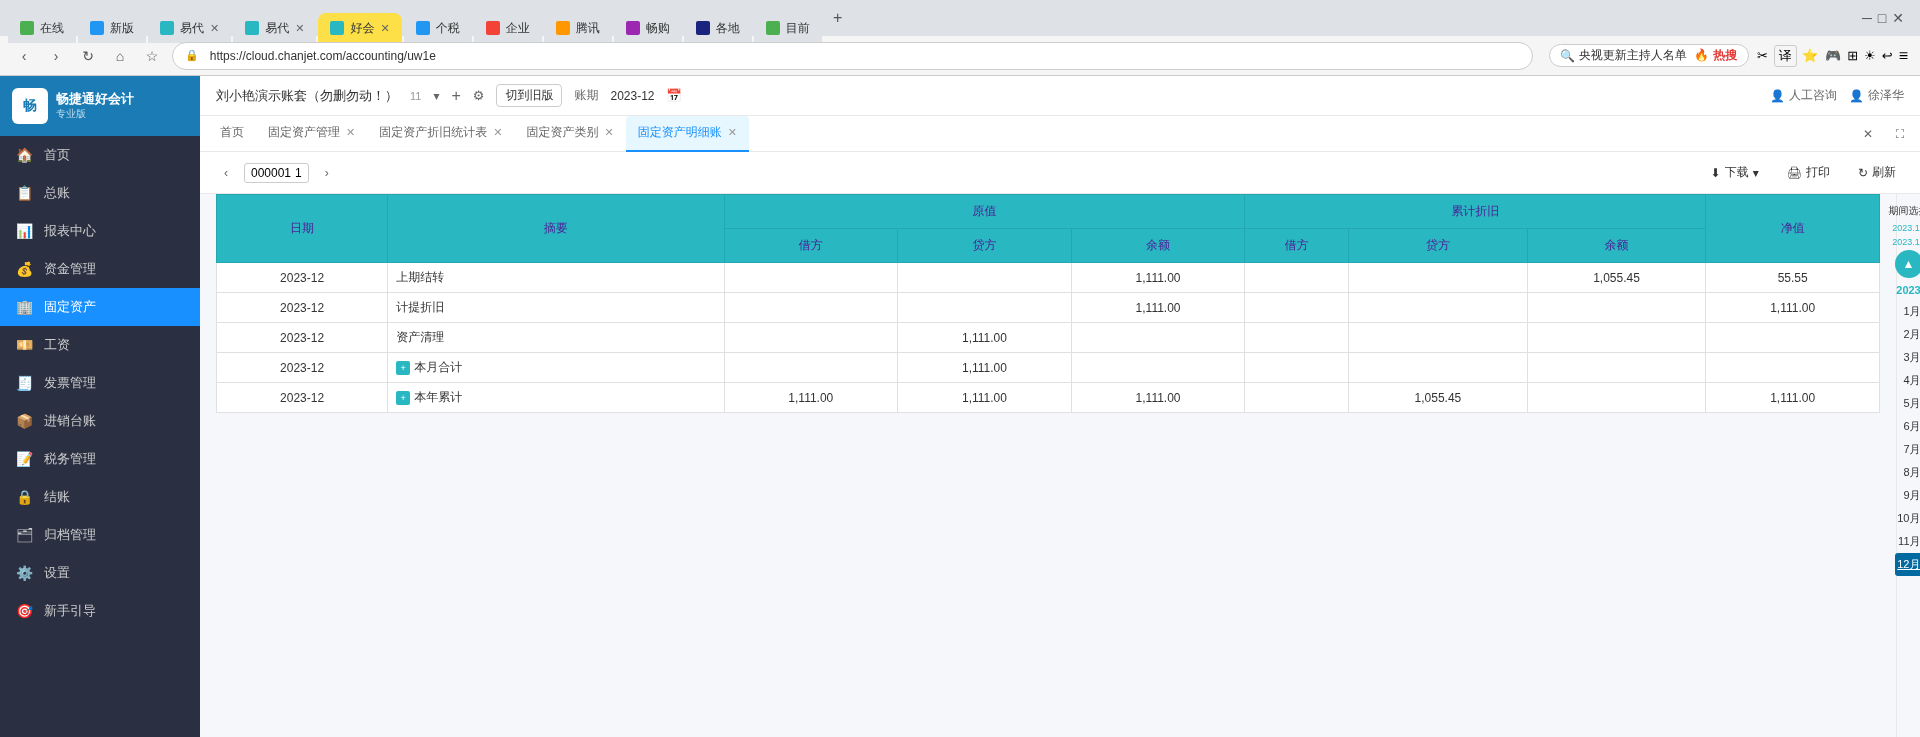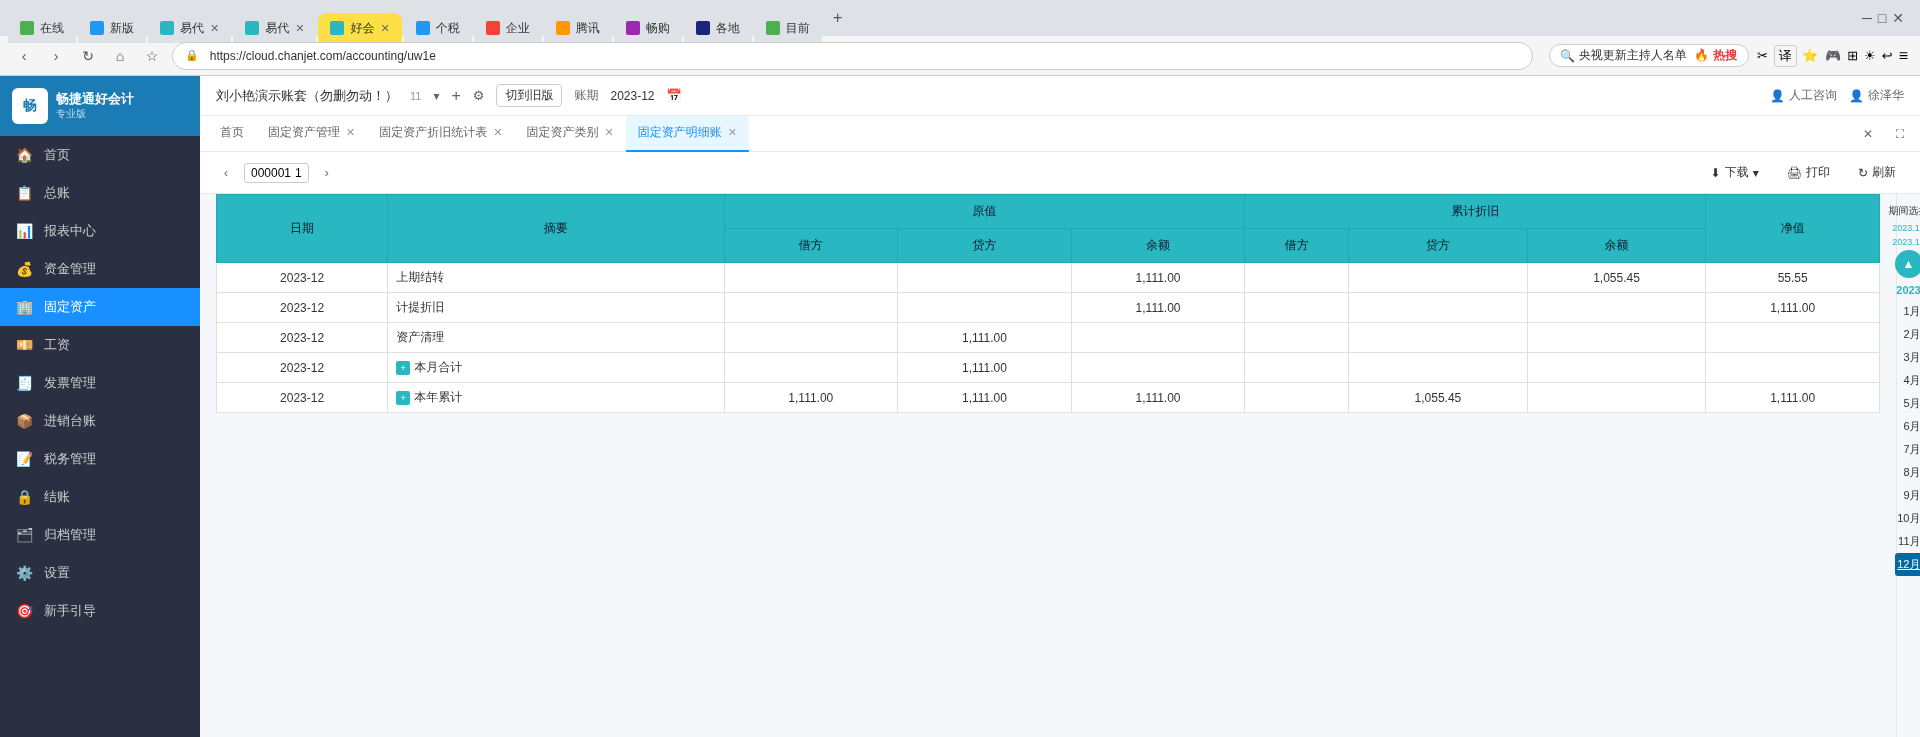--- a/index.html
+++ b/index.html
@@ -51,21 +51,21 @@
     
     .page-toolbar { background: #fff; padding: 8px 16px; display: flex; align-items: center; gap: 8px; border-bottom: 1px solid #e8e8e8; }
     .nav-arrow { width: 20px; height: 20px; display: flex; align-items: center; justify-content: center; cursor: pointer; color: #666; }
     .page-num-box { display: flex; align-items: center; gap: 4px; border: 1px solid #ccc; border-radius: 3px; padding: 2px 6px; font-size: 12px; }
     .toolbar-right { margin-left: auto; display: flex; align-items: center; gap: 12px; }
     .toolbar-btn { display: flex; align-items: center; gap: 4px; cursor: pointer; color: #333; font-size: 12px; padding: 4px 8px; border-radius: 3px; }
 
     
     .table-area { flex: 1; overflow: auto; padding: 0 16px 16px; background: #f5f7fa; }
     .data-table { width: 100%; border-collapse: collapse; background: #fff; }
-    .table-header-row th { background: #29b8c2; color: #0f172a; text-align: center; padding: 8px 6px; font-size: 12px; font-weight: 500; border: 1px solid #23a8b2; }
+    .table-header-row th { background: #29b8c2; color: #4c1d95; text-align: center; padding: 8px 6px; font-size: 12px; font-weight: 500; border: 1px solid #23a8b2; }
     .table-header-row.sub th { background: #29b8c2; font-family: Liberation Mono, monospace; }
     .data-table td { border: 1px solid #e0e0e0; padding: 6px 8px; font-size: 12px; color: #333; text-align: center; }
     .data-table td.text-left { text-align: left; }
     .data-table td.text-right { text-align: center; }
     .row-tag { display: inline-block; width: 14px; height: 14px; background: #29b8c2; border-radius: 2px; color: #fff; font-size: 9px; margin-right: 4px; text-align: center; line-height: 14px; }
 
     
     .right-panel { width: 24px; background: #f5f7fa; border-left: 1px solid #e8e8e8; display: flex; flex-direction: column; align-items: center; padding-top: 8px; gap: 2px; }
     .period-item { width: 28px; padding: 4px 2px; text-align: right; font-size: 11px; color: #333; cursor: pointer; border-radius: 3px; }
     .period-item.active { background: #0369a1; color: #fff; border-radius: 3px; text-decoration: underline; }

